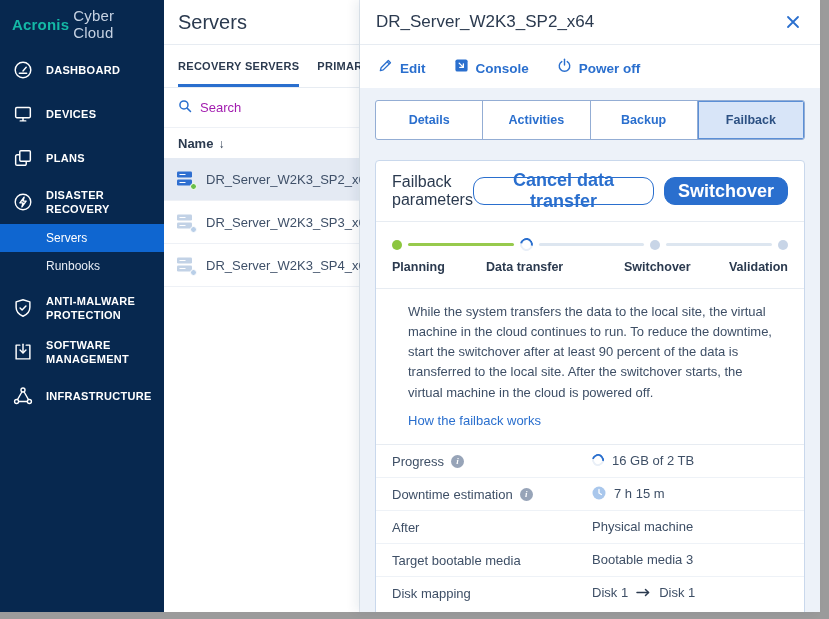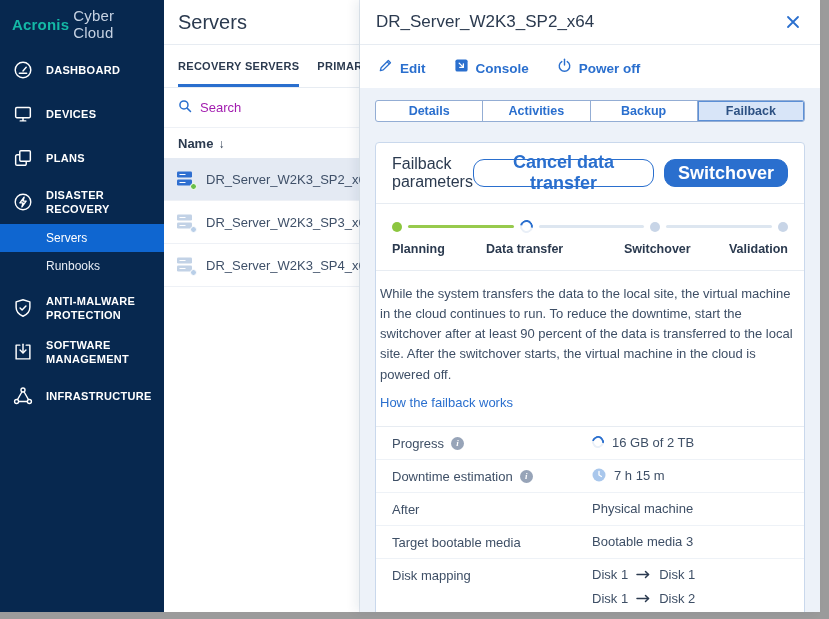--- a/index.html
+++ b/index.html
@@ -41,21 +41,21 @@
   .panel { flex:1; background:#edf2f9; display:flex; flex-direction:column; box-shadow:-5px 0 10px rgba(20,40,80,.07); z-index:2; }
   .panel-header { height:45px; background:#fff; display:flex; align-items:center; padding:0 16px; border-bottom:1px solid #e7ecf2; }
   .panel-title { flex:1; font-size:17px; color:#2b3a4f; }
   .close-btn { width:22px; height:22px; display:flex; align-items:center; justify-content:center; color:#2a6fce; cursor:pointer; }
   .close-btn svg { width:14px; height:14px; }
   .action-bar { height:43px; background:#fff; display:flex; align-items:center; gap:28px; padding:0 18px; }
   .action { display:flex; align-items:flex-end; gap:7px; color:#2a6fce; font-size:13.5px; font-weight:600; cursor:pointer; }
   .action svg { width:15px; height:15px; }
   .panel-body { flex:1; padding-top:12px; overflow:hidden; }
 
-  .segmented { margin:0 15px; height:22px; display:flex; border:1px solid #93add4; border-radius:3px; background:#fff; overflow:hidden; }
+  .segmented { margin:0 15px; height:40px; display:flex; border:1px solid #93add4; border-radius:3px; background:#fff; overflow:hidden; }
   .segment { flex:1; display:flex; align-items:center; justify-content:center; font-size:12.5px; font-weight:700; color:#2a6fce; border-right:1px solid #93add4; cursor:pointer; }
   .segment:last-child { border-right:none; }
   .segment.selected { background:#d8e5f8; color:#2d5183; box-shadow:inset 0 0 0 1px #5b8fd6; }
 
   .card { margin:20px 15px 0; background:#fff; border:1px solid #c9d8ec; border-radius:4px; }
   .card-header { display:flex; align-items:center; padding:12px 16px; border-bottom:1px solid #e7ecf2; }
   .card-title { flex:1; font-size:16px; color:#2b3a4f; }
   .btn { height:28px; padding:0 13px; border-radius:11px; font-size:18px; font-weight:600; display:flex; align-items:center; cursor:pointer; font-family:inherit; }
   .btn-outline { background:#fff; border:1px solid #2a6fce; color:#2a6fce; }
   .btn-primary { background:#2a6fce; border:1px solid #2a6fce; color:#fff; margin-left:10px; }
@@ -68,21 +68,21 @@
   .sline { flex:1; height:3px; border-radius:2px; margin:0 6px; }
   .sline.green { background:#97ca4d; }
   .sline.gray { background:#dde6f0; }
   .spin { width:13px; height:13px; border-radius:50%; flex:none; border:2.5px solid #e9eff7; border-top-color:#2a6fce; border-right-color:#2a6fce; transform:rotate(-35deg); }
   .spin.small { width:12px; height:12px; border-width:2px; }
   .step-labels { position:relative; height:18px; margin-top:9px; font-size:12.5px; font-weight:700; color:#2b3a4f;text-align:right; }
   .step-labels span { position:absolute; top:0; white-space:nowrap; }
   .sl0 { left:0; } .sl1 { left:33.5%; transform:translateX(-50%); }
   .sl2 { left:67%; transform:translateX(-50%); } .sl3 { right:0; }
 
-  .desc-sec { padding:13px 4px 15px; border-bottom:1px solid #e7ecf2; }
+  .desc-sec { padding:13px 32px 15px; border-bottom:1px solid #e7ecf2; }
   .desc { font-size:13px; color:#3e4f66; line-height:1.55; }
   .link { display:inline-block; margin-top:10px; font-size:13px; color:#2a6fce; cursor:pointer; }
 
   .prop { display:flex; align-items:flex-start; padding:8px 16px; border-bottom:1px solid #eef2f7; font-size:13px; color:#3e4f66; min-height:31px; }
   .prop:last-child { border-bottom:none; padding-bottom:12px; }
   .prop-label { width:200px; flex:none; display:flex; align-items:center; gap:7px; padding-top:1px; }
   .prop-value { flex:1; display:flex; align-items:center; gap:8px; }
   .prop-value.col { flex-direction:column; align-items:flex-start; gap:9px; }
   .map-line { display:flex; align-items:center; gap:8px; }
   .info { width:13px; height:13px; border-radius:50%; background:#97a4b8; color:#fff; display:inline-flex; align-items:center; justify-content:center; font-size:9px; font-weight:700; flex:none; cursor:pointer; }

